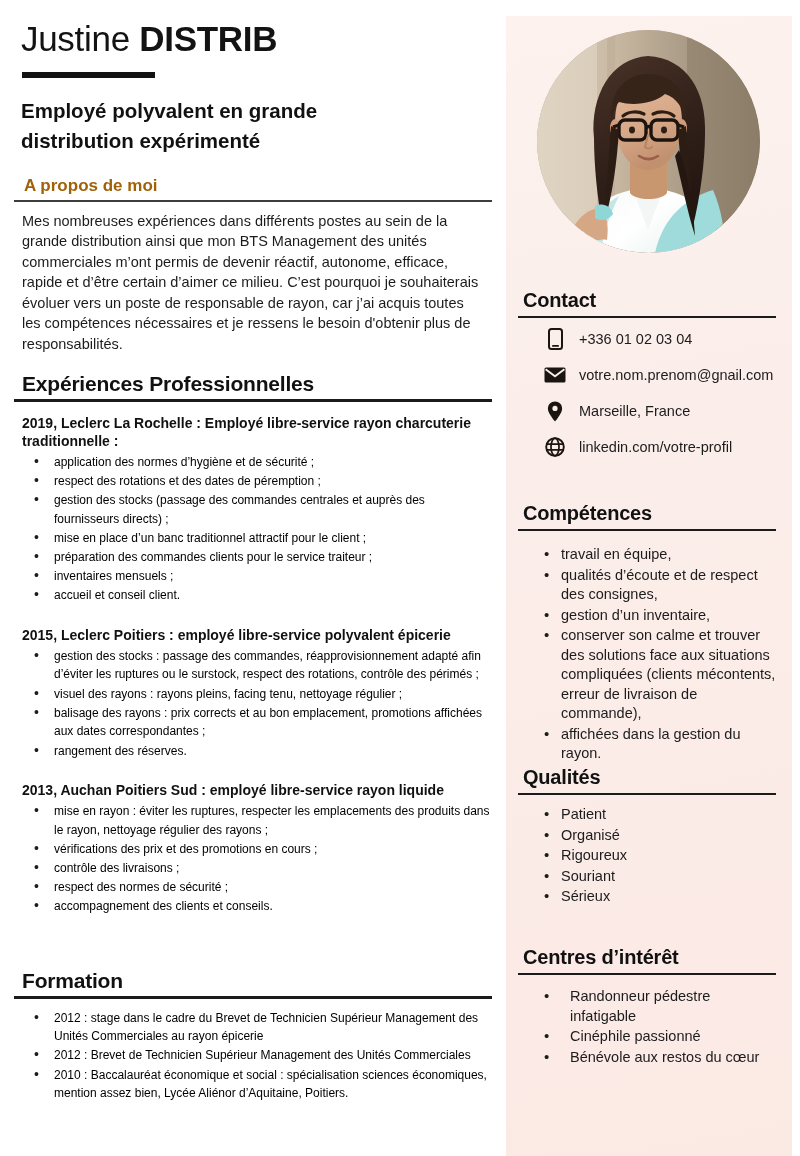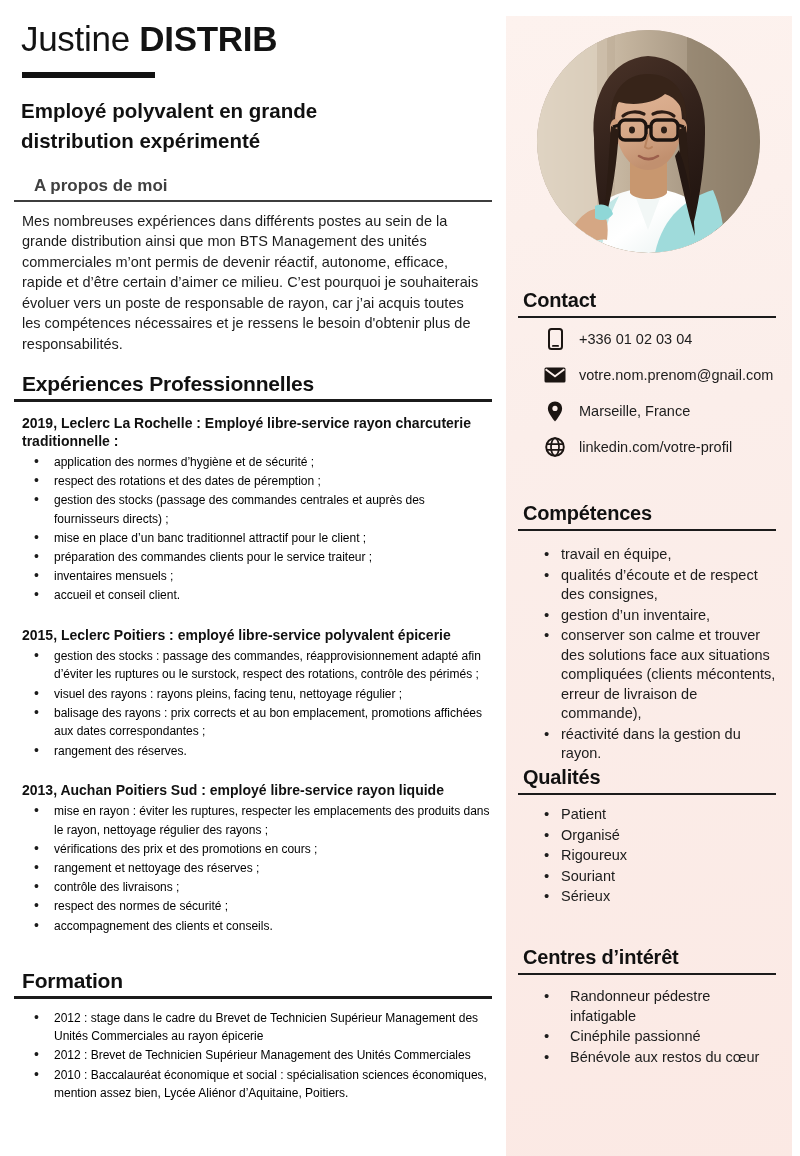--- a/index.html
+++ b/index.html
@@ -151,22 +151,22 @@
     font-weight: bold;
     line-height: 30px;
     color: #111111;
   }
 
   .main-section { position: absolute; left: 14px; width: 480px; }
 
   .sec-head-small {
     font-size: 17px;
     font-weight: bold;
-    color: #404040;
-    margin: 0 0 4px 20px;
+    color: #a16207;
+    margin: 0 0 4px 10px;
   }
   .sec-head-big {
     font-size: 21px;
     font-weight: bold;
     color: #111111;
     margin: 0 0 3px 8px;
     letter-spacing: -0.2px;
   }
   .rule-thin { height: 1.5px; background: #3d3d3d; width: 478px; }
   .rule-thick { height: 2.5px; background: #1b1b1b; width: 478px; }
@@ -255,21 +255,20 @@
           <li>balisage des rayons : prix corrects et au bon emplacement, promotions affichées aux dates correspondantes ;</li>
           <li>rangement des réserves.</li>
         </ul>
       </div>
 
       <div class="job-block" style="margin-top:21px;">
         <div class="job-head">2013, Auchan Poitiers Sud : employé libre-service rayon liquide</div>
         <ul class="main-bullets">
           <li>mise en rayon : éviter les ruptures, respecter les emplacements des produits dans le rayon, nettoyage régulier des rayons ;</li>
           <li>vérifications des prix et des promotions en cours ;</li>
-          <li>rangement et nettoyage des réserves ;</li>
           <li>contrôle des livraisons ;</li>
           <li>respect des normes de sécurité ;</li>
           <li>accompagnement des clients et conseils.</li>
         </ul>
       </div>
     </div>
 
     <div class="main-section" style="top:969px;">
       <div class="sec-head-big">Formation</div>
       <div class="rule-thick"></div>
@@ -417,21 +416,21 @@
     </div>
 
     <div class="side-section" style="top:486px;">
       <div class="side-title">Compétences</div>
       <div class="side-rule"></div>
       <ul class="side-bullets" style="margin-top:14px;">
         <li>travail en équipe,</li>
         <li>qualités d’écoute et de respect des consignes,</li>
         <li>gestion d’un inventaire,</li>
         <li>conserver son calme et trouver des solutions face aux situations compliquées (clients mécontents, erreur de livraison de commande),</li>
-        <li>réactivité dans la gestion du rayon.</li>
+        <li>affichées dans la gestion du rayon.</li>
       </ul>
     </div>
 
     <div class="side-section" style="top:750px;">
       <div class="side-title">Qualités</div>
       <div class="side-rule"></div>
       <ul class="side-bullets" style="margin-top:10px;">
         <li>Patient</li>
         <li>Organisé</li>
         <li>Rigoureux</li>

